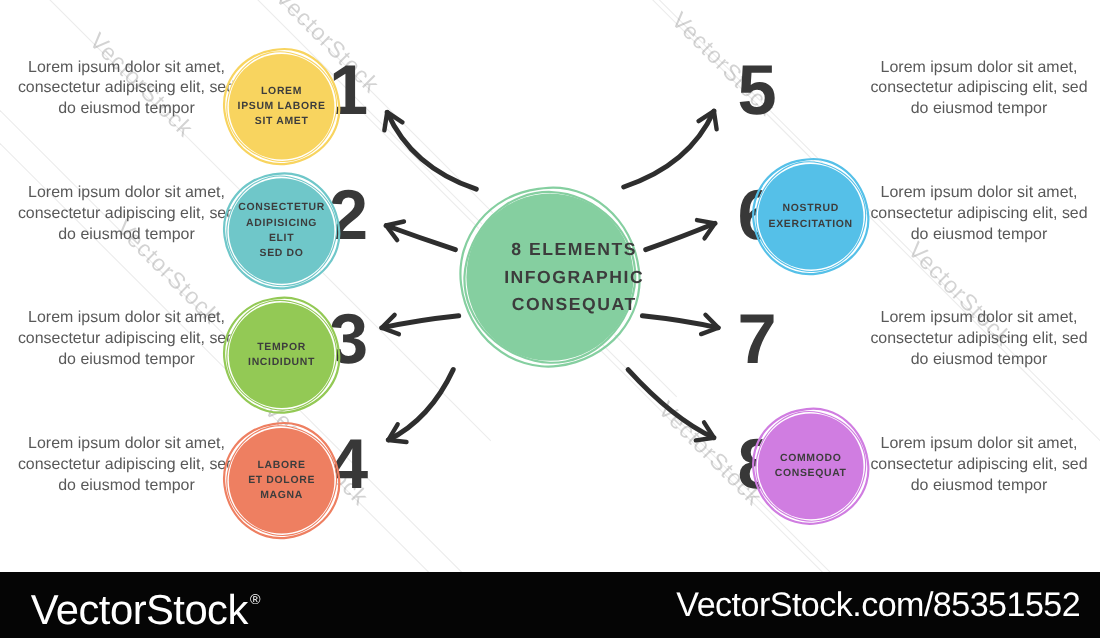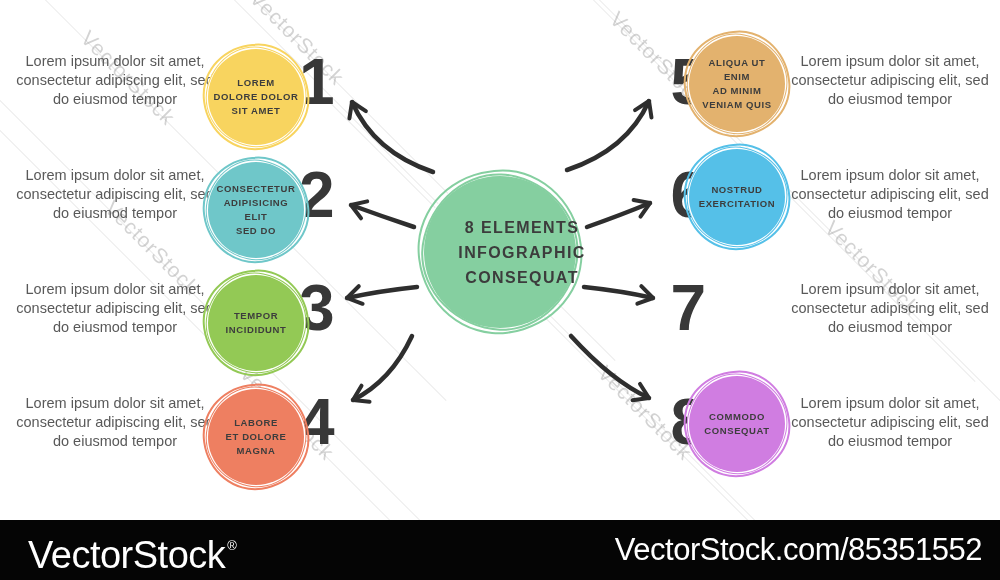--- a/index.html
+++ b/index.html
@@ -118,21 +118,21 @@
       <path d="M 567 170 Q 627 150 649 101" marker-end="url(#ah)"></path>
       <path d="M 587 227 Q 621 215 650 203" marker-end="url(#ah)"></path>
       <path d="M 584 287 Q 622 291 653 298" marker-end="url(#ah)"></path>
       <path d="M 571 336 Q 612 381 649 398" marker-end="url(#ah)"></path>
     </g>
   </svg>
 
   <div class="bubble l row1" style="--c: #f8d45f;">
     <div class="bubble-label">
       <span>LOREM</span>
-        <span>DOLORE DOLOR</span>
+        <span>IPSUM LABORE</span>
         <span>SIT AMET</span>
     </div>
   </div>
   <div class="bubble l row2" style="--c: #6fc7c9;">
     <div class="bubble-label">
       <span>CONSECTETUR</span>
         <span>ADIPISICING ELIT</span>
         <span>SED DO</span>
     </div>
   </div>
@@ -144,27 +144,20 @@
     </div>
   </div>
   <div class="bubble l row4" style="--c: #ee7f61;">
     <div class="bubble-label">
       <span>LABORE</span>
         <span>ET DOLORE</span>
         <span>MAGNA</span>
     </div>
   </div>
 
-  <div class="bubble r row1" style="--c: #e3b26e;">
-    <div class="bubble-label">
-      <span>ALIQUA UT ENIM</span>
-        <span>AD MINIM</span>
-        <span>VENIAM QUIS</span>
-    </div>
-  </div>
   <div class="bubble r row2" style="--c: #55c0e8;">
     <div class="bubble-label">
       <span>NOSTRUD</span>
         <span>EXERCITATION</span>
         <span></span>
     </div>
   </div>
   <div class="bubble r row4" style="--c: #d07de1;">
     <div class="bubble-label">
       <span>COMMODO</span>

